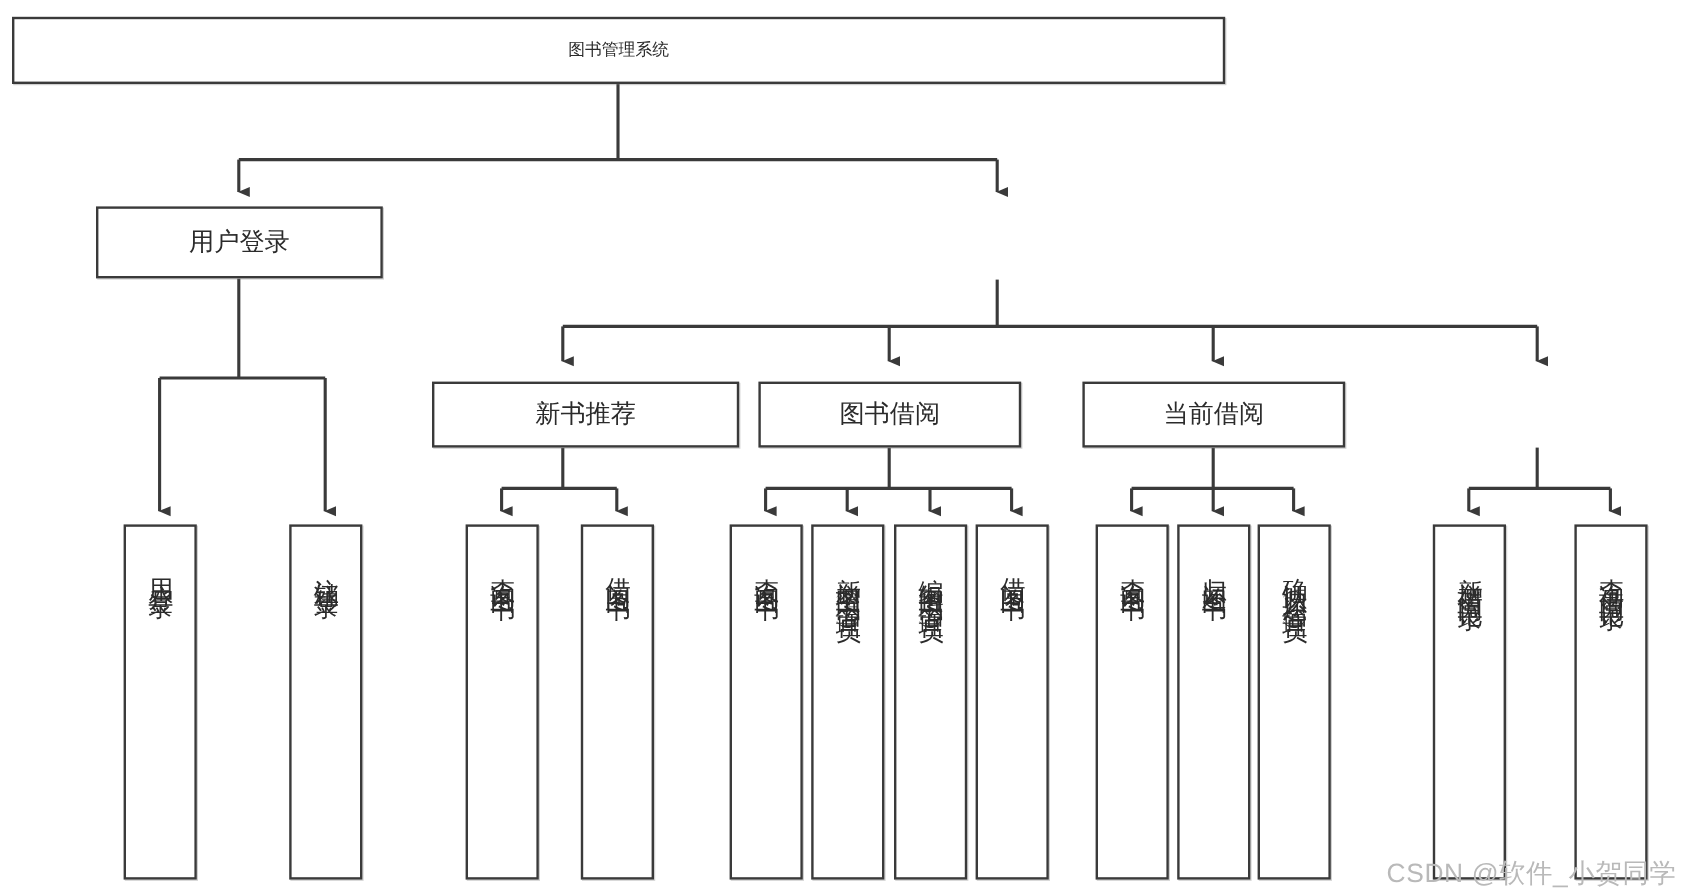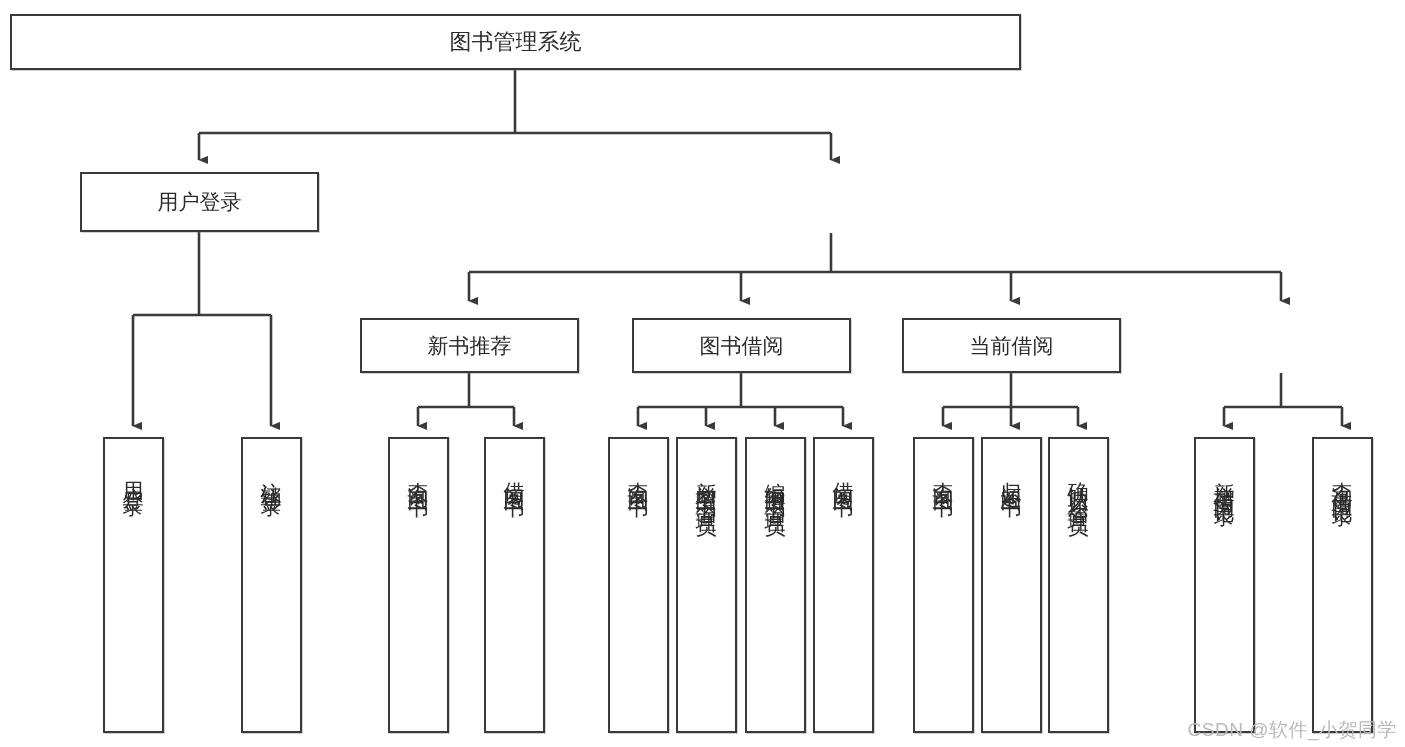--- a/index.html
+++ b/index.html
@@ -39,38 +39,38 @@
   .node .lbl {
     display: block;
     text-align: center;
     line-height: 1.12;
     white-space: pre;
   }
   .node.h .lbl {
     font-size: 21px;
   }
   .node.root .lbl {
-    font-size: 22px;
+    font-size: 14px;
   }
   .node.v {
     align-items: flex-start;
     padding-top: 26px;
   }
   .node.v .lbl {
     writing-mode: vertical-rl;
     text-orientation: upright;
     font-size: 21px;
     letter-spacing: 5px;
     line-height: 1;
   }
   .watermark {
     position: absolute;
     right: 8px;
     bottom: 4px;
-    font-size: 19px;
+    font-size: 22px;
     color: #b9b9b9;
     letter-spacing: 0.5px;
     white-space: nowrap;
   }
 </style>
 </head>
 <body>
 
 <div id="canvas">
 
@@ -125,21 +125,21 @@
   </svg>
 
   <div class="node root h" style="left:10px; top:14px; width:1011px; height:56px;">
     <span class="lbl">图书管理系统</span>
   </div>
 
   <div class="node h" style="left:80px; top:172px; width:239px; height:60px;">
     <span class="lbl">用户登录</span>
   </div>
 
-  <div class="node h" style="left:360px; top:318px; width:219px; height:55px;">
+  <div class="node h" style="left:360px; top:318px; width:256px; height:55px;">
     <span class="lbl">新书推荐</span>
   </div>
   <div class="node h" style="left:902px; top:318px; width:219px; height:55px;">
     <span class="lbl">当前借阅</span>
   </div>
   <div class="node h" style="left:632px; top:318px; width:219px; height:55px;">
     <span class="lbl">图书借阅</span>
   </div>
 
   <div class="node v" style="left:103px; top:437px; width:61px; height:296px;">

